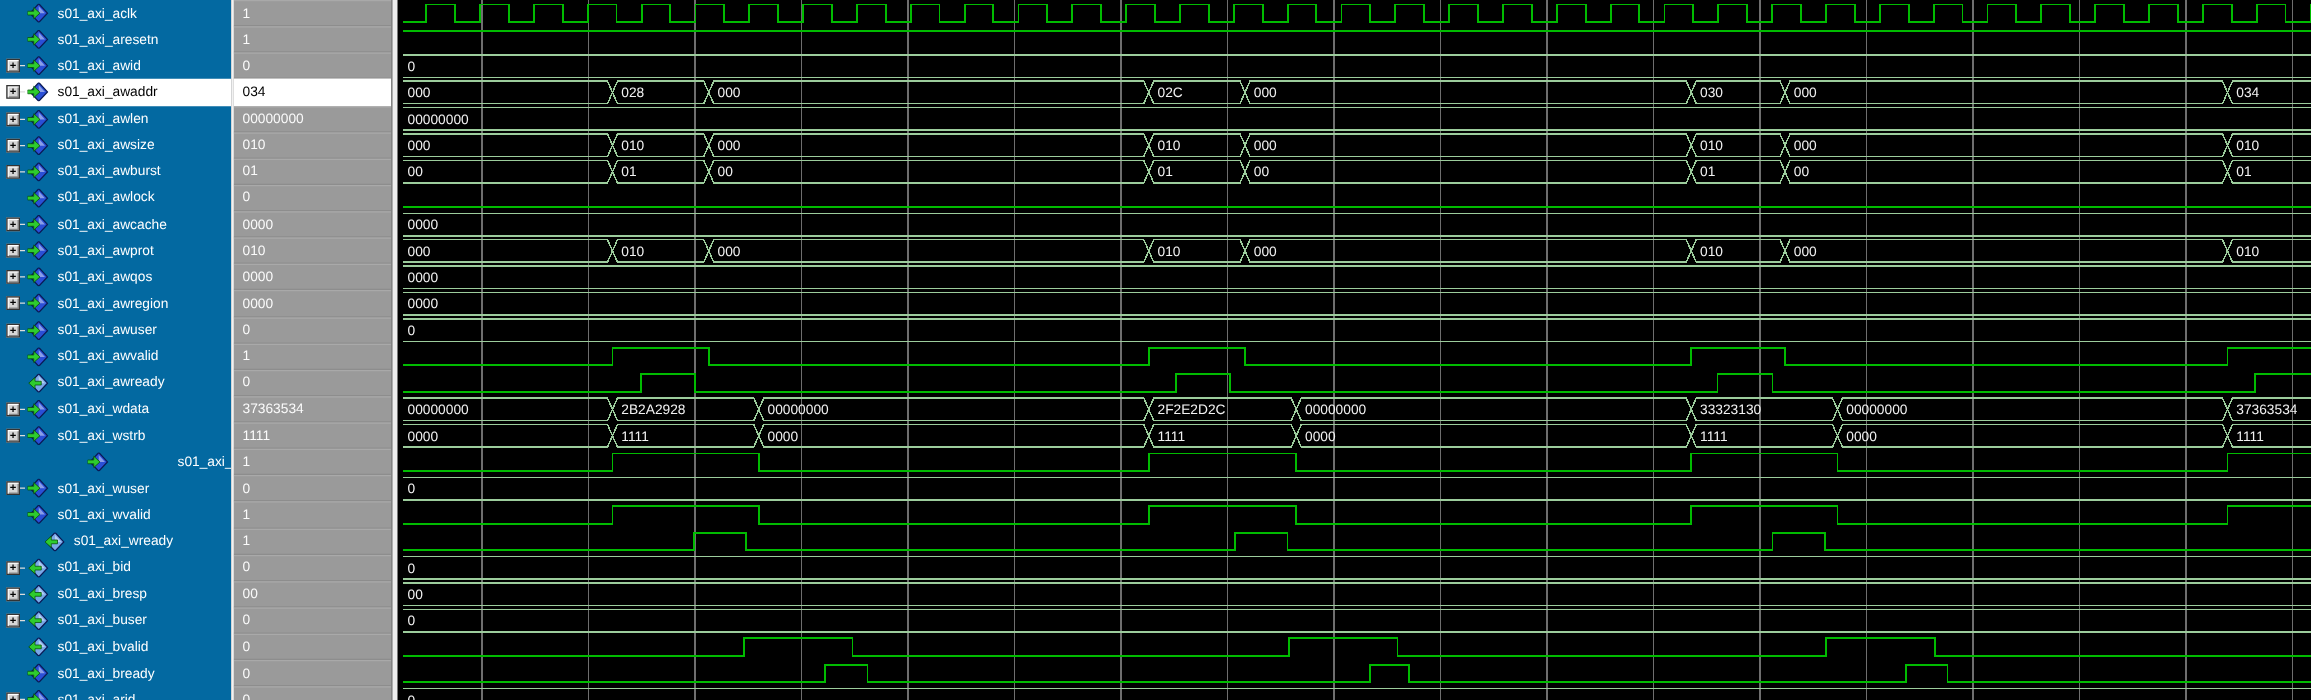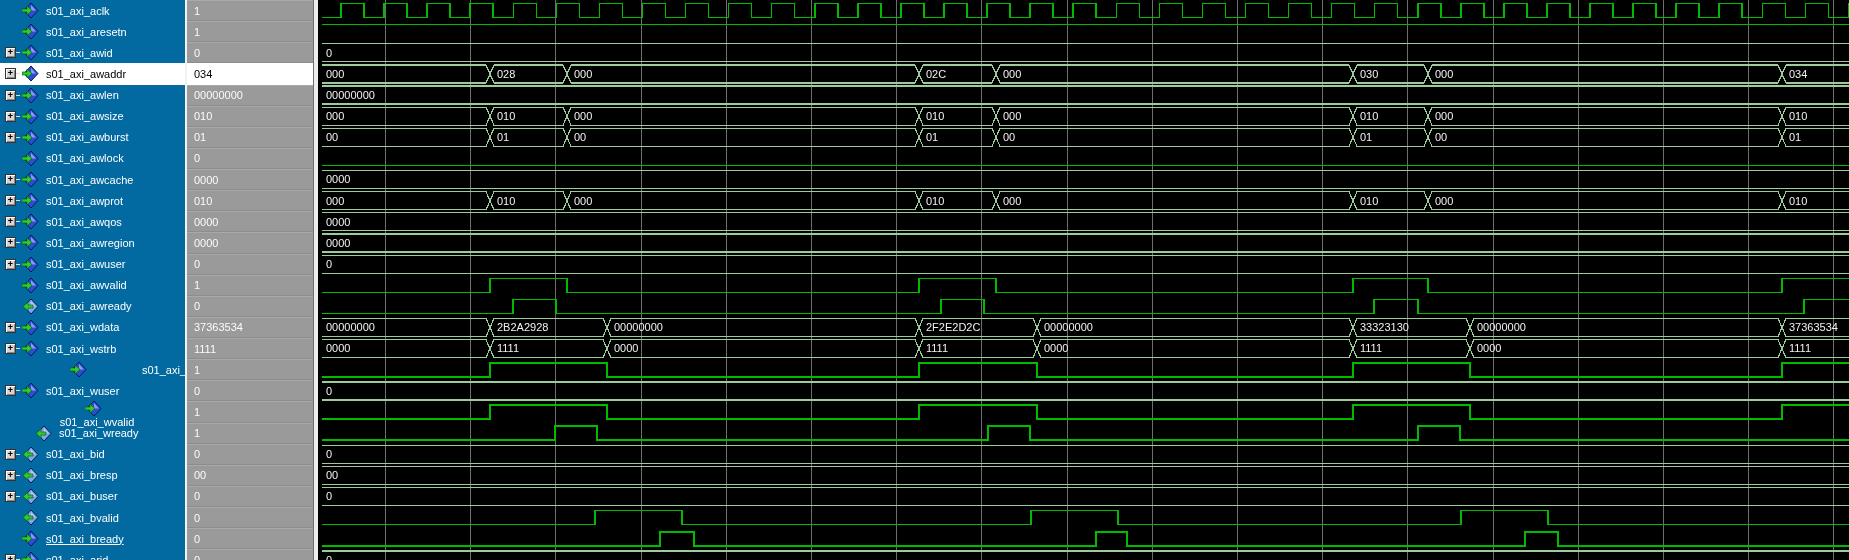--- a/index.html
+++ b/index.html
@@ -292,21 +292,21 @@
         </div>
         <div class="iconwrap">
           <svg width="17" height="15" viewBox="0 0 17 15">
             <polygon points="9,0 16,7.5 9,15 2,7.5" fill="#2a4fd6" stroke="#0a1a55" stroke-width="1"></polygon>
             <polygon points="9,2 14,7.5 9,7.5" fill="rgba(255,255,255,0.45)"></polygon>
             <polygon points="0,6 5,6 5,3 10,7.5 5,12 5,9 0,9" fill="#2ecc2e" stroke="#064d06" stroke-width="0.6"></polygon>
           </svg>
         </div>
         <span class="sname">s01_axi_wuser</span>
       </div>
-      <div class="srow" style="height: 21.13px; flex-direction: column;">
+      <div class="srow" style="height: 21.13px;">
         <div class="slot"></div>
         <div class="iconwrap">
           <svg width="17" height="15" viewBox="0 0 17 15">
             <polygon points="9,0 16,7.5 9,15 2,7.5" fill="#2a4fd6" stroke="#0a1a55" stroke-width="1"></polygon>
             <polygon points="9,2 14,7.5 9,7.5" fill="rgba(255,255,255,0.45)"></polygon>
             <polygon points="0,6 5,6 5,3 10,7.5 5,12 5,9 0,9" fill="#2ecc2e" stroke="#064d06" stroke-width="0.6"></polygon>
           </svg>
         </div>
         <span class="sname">s01_axi_wvalid</span>
       </div>
@@ -367,21 +367,21 @@
         <div class="slot"></div>
         <div class="iconwrap">
           <svg width="17" height="15" viewBox="0 0 17 15">
             <polygon points="9,0 16,7.5 9,15 2,7.5" fill="#7aa8e8" stroke="#0a1a55" stroke-width="1"></polygon>
             <polygon points="9,2 14,7.5 9,7.5" fill="rgba(255,255,255,0.45)"></polygon>
             <polygon points="11,6 6,6 6,3 1,7.5 6,12 6,9 11,9" fill="#2ecc2e" stroke="#064d06" stroke-width="0.6"></polygon>
           </svg>
         </div>
         <span class="sname">s01_axi_bvalid</span>
       </div>
-      <div class="srow" style="height: 21.13px; text-decoration: underline;">
+      <div class="srow" style="height: 21.13px;">
         <div class="slot"></div>
         <div class="iconwrap">
           <svg width="17" height="15" viewBox="0 0 17 15">
             <polygon points="9,0 16,7.5 9,15 2,7.5" fill="#2a4fd6" stroke="#0a1a55" stroke-width="1"></polygon>
             <polygon points="9,2 14,7.5 9,7.5" fill="rgba(255,255,255,0.45)"></polygon>
             <polygon points="0,6 5,6 5,3 10,7.5 5,12 5,9 0,9" fill="#2ecc2e" stroke="#064d06" stroke-width="0.6"></polygon>
           </svg>
         </div>
         <span class="sname">s01_axi_bready</span>
       </div>

